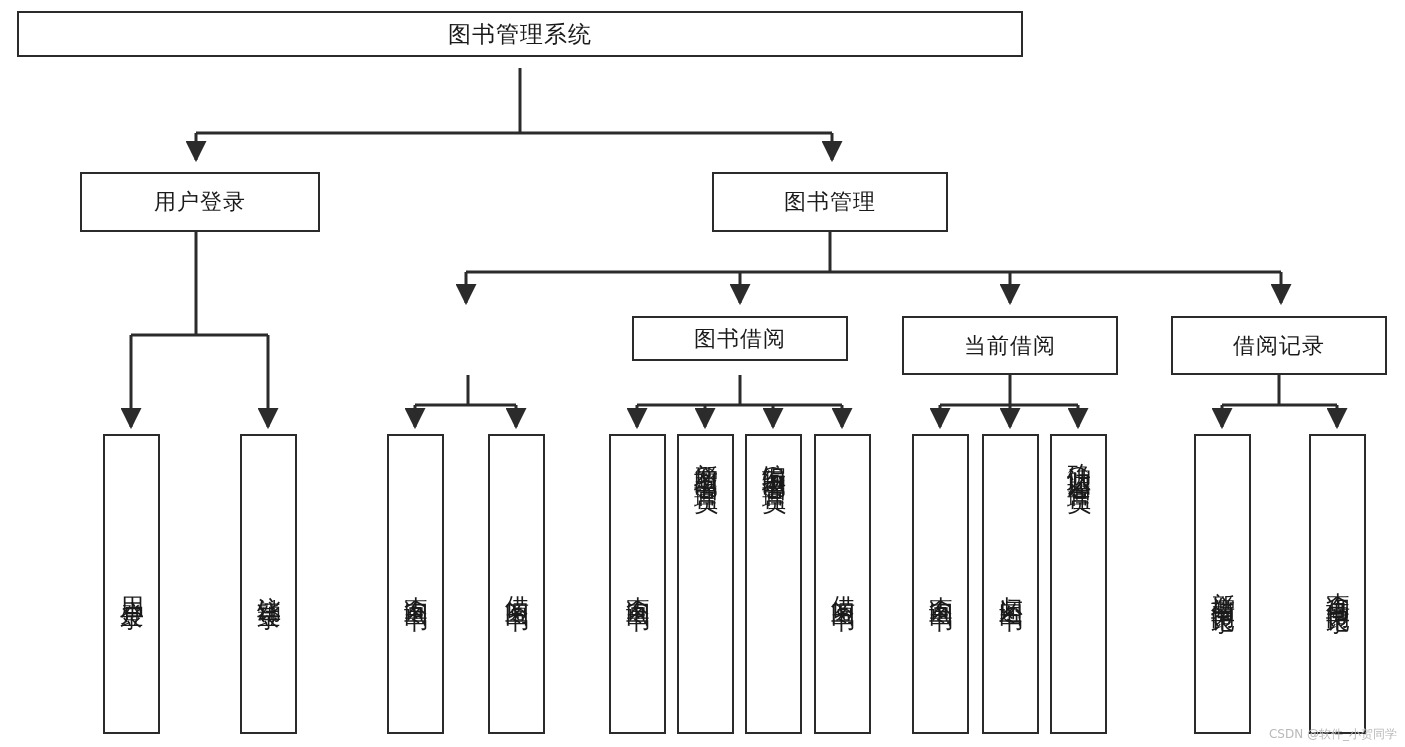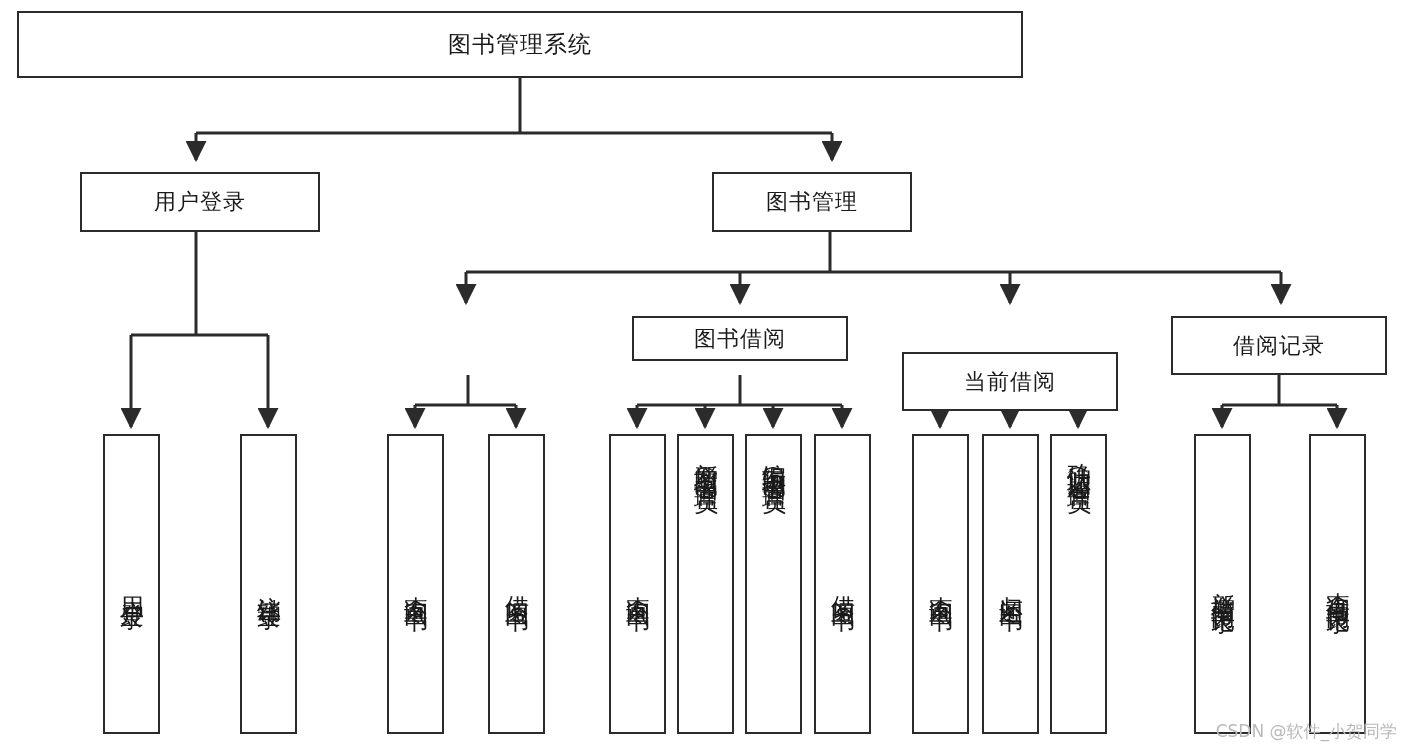--- a/index.html
+++ b/index.html
@@ -60,21 +60,21 @@
     white-space:nowrap;
     margin-top:2px;
   }
   
   .node.leaf.mid{ align-items:center; padding-top:0; }
   
   #watermark{
     position:absolute;
     right:8px;
     bottom:4px;
-    font-size:17px;
+    font-size:12px;
     color:#b9b9b9;
     white-space:nowrap;
     user-select:none;
   }
 </style>
 </head>
 <body>
 
 <div id="canvas">
 
@@ -122,38 +122,38 @@
       <path d="M 1078 405 L 1078 427" marker-end="url(#arrow)"></path>
 
       <path d="M 1279 375 L 1279 405"></path>
       <path d="M 1222 405 L 1337 405"></path>
       <path d="M 1222 405 L 1222 427" marker-end="url(#arrow)"></path>
       <path d="M 1337 405 L 1337 427" marker-end="url(#arrow)"></path>
 
     </g>
   </svg>
 
-  <div class="node root" style="left:17px; top:11px; width:1006px; height:67px;">
+  <div class="node root" style="left:17px; top:11px; width:1006px; height:46px;">
     <span class="label">图书管理系统</span>
   </div>
 
   <div class="node branch" style="left:80px; top:172px; width:240px; height:60px;">
     <span class="label">用户登录</span>
   </div>
 
-  <div class="node branch" style="left:712px; top:172px; width:200px; height:60px;">
+  <div class="node branch" style="left:712px; top:172px; width:236px; height:60px;">
     <span class="label">图书管理</span>
   </div>
 
 
   <div class="node branch" style="left:632px; top:316px; width:216px; height:45px;">
     <span class="label">图书借阅</span>
   </div>
 
-  <div class="node branch" style="left:902px; top:316px; width:216px; height:59px;margin-top:36px;">
+  <div class="node branch" style="left:902px; top:316px; width:216px; height:59px;">
     <span class="label">当前借阅</span>
   </div>
 
   <div class="node branch" style="left:1171px; top:316px; width:216px; height:59px;">
     <span class="label">借阅记录</span>
   </div>
 
   <div class="node leaf mid" style="left:103px; top:434px; width:57px; height:300px;">
     <span class="label">用户登录</span>
   </div>

